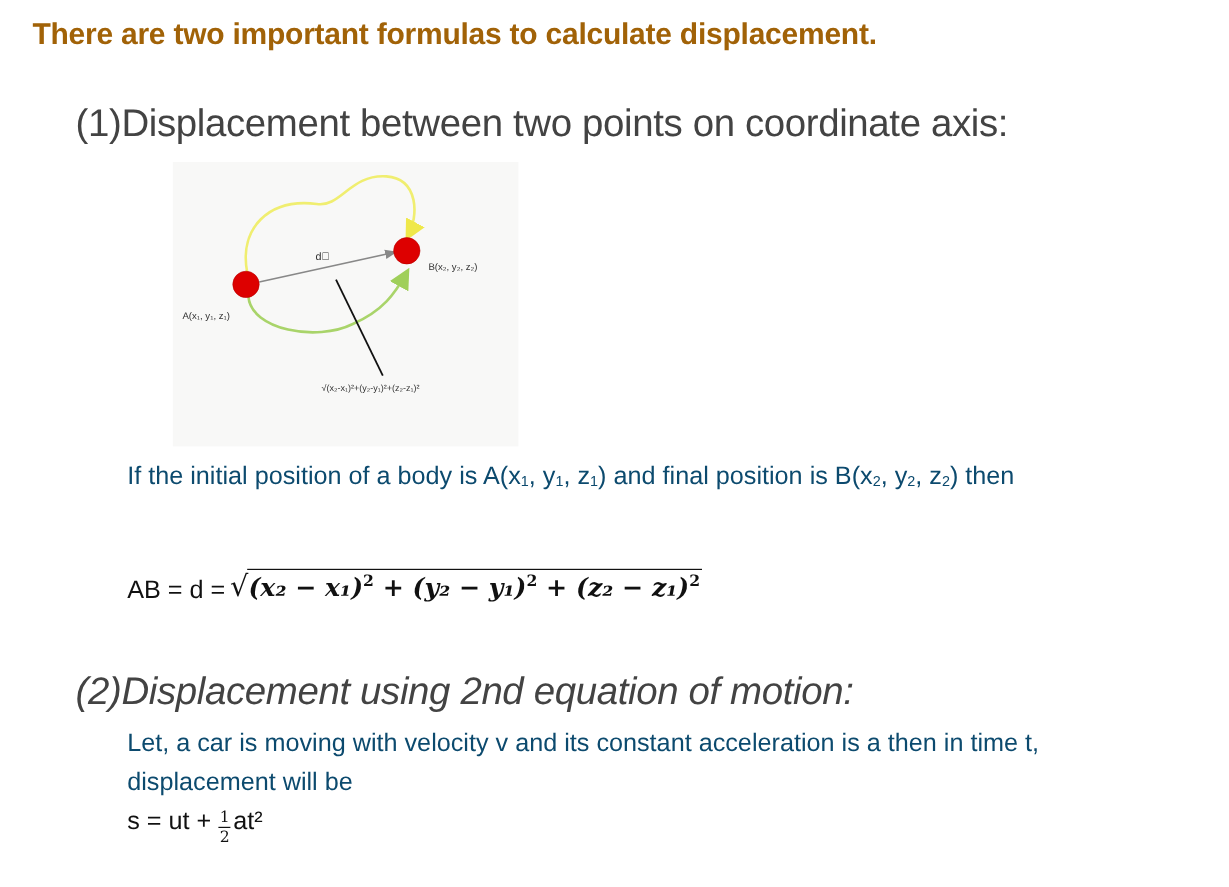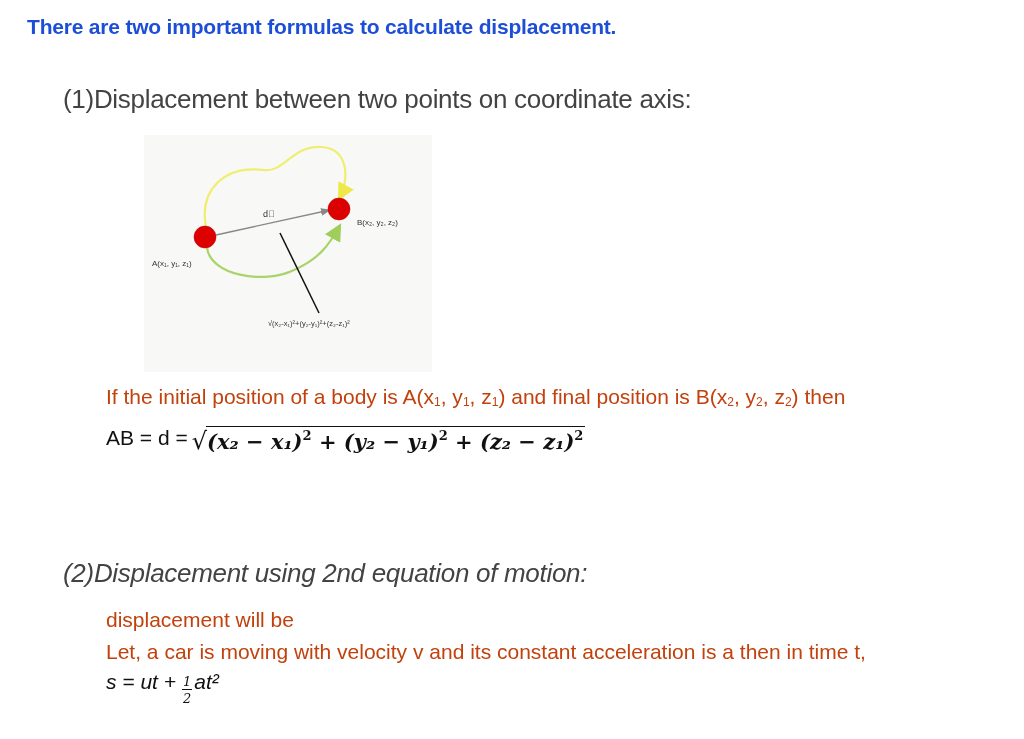--- a/index.html
+++ b/index.html
@@ -1,33 +1,33 @@
 <!DOCTYPE html>
 <html><head>
   <meta charset="utf-8">
   <style>
     html, body { margin: 0; padding: 0; background: #ffffff; }
     body { width: 1024px; height: 739px; position: relative; overflow: hidden; font-family: "Liberation Sans", sans-serif; color: #111; }
     .abs { position: absolute; white-space: nowrap; }
-    .intro { left: 27px; top: 15px; font-size: 21px; font-weight: bold; color: #1d4ed8; letter-spacing: -0.2px; }
-    .h2 { font-size: 26px; color: #434343; letter-spacing: -0.3px; }
+    .intro { left: 27px; top: 15px; font-size: 25px; font-weight: bold; color: #a16207; letter-spacing: -0.2px; }
+    .h2 { font-size: 32px; color: #434343; letter-spacing: -0.3px; }
     .sec1 { left: 63px; top: 84px; }
     .sec2 { left: 63px; top: 558px; font-style: italic; }
-    .para { font-size: 21px; color: #c2410c; line-height: 32px; }
+    .para { font-size: 21px; color: #0c4a6e; line-height: 32px; }
     .p1 { left: 106px; top: 381px; }
     .p2 { left: 106px; top: 604px; }
     sub.s { font-size: 12px; position: relative; top: 2px; vertical-align: baseline; }
-    .eq1 { left: 106px; top: 426px; font-size: 21px; display: flex; }
+    .eq1 { left: 106px; top: 474px; font-size: 21px; display: flex; align-items: center; }
     .mathexpr { font-family: "DejaVu Serif", serif; font-style: italic; font-size: 21px; font-weight: bold; }
     .math-up { font-family: "DejaVu Serif", serif; font-style: normal; }
     .sqrt-wrap { display: inline-flex; align-items: stretch; margin-left: 4px; }
     .sqrt-sign { font-family: "DejaVu Serif", serif; font-size: 24px; line-height: 30px; margin-right: -1px; }
     .sqrt-body { border-top: 1.5px solid #111; padding: 0 2px 0 1px; line-height: 30px; }
     .sup { font-size: 13px; position: relative; top: -9px; font-style: normal; }
-    .eq2 { left: 106px; top: 670px; font-size: 21px; display: flex; align-items: flex-start; font-style: italic; }
+    .eq2 { left: 106px; top: 670px; font-size: 21px; display: flex; align-items: center; }
     .frac { display: inline-flex; flex-direction: column; align-items: center; margin: 0 2px 0 6px; font-family: "DejaVu Serif", serif; font-size: 13px; line-height: 13px; position: relative; top: 5px; }
     .frac .num { padding: 0 1px 1px; border-bottom: 1px solid #111; }
     .frac .den { padding-top: 2px; }
     .diagram { left: 144px; top: 135px; width: 288px; height: 237px; background: #f8f8f7; }
     .diagram svg { display: block; }
     .dlabel { font-family: "Liberation Sans", sans-serif; font-size: 8px; fill: #333; }
   </style>
 </head>
 <body>
 
@@ -76,22 +76,22 @@
   <span>AB = d =</span>
   <span class="sqrt-wrap">
     <span class="sqrt-sign">√</span>
     <span class="sqrt-body mathexpr"><span>(x₂ − x₁)</span><span class="sup">2</span><span class="math-up"> + </span><span>(y₂ − y₁)</span><span class="sup">2</span><span class="math-up"> + </span><span>(z₂ − z₁)</span><span class="sup">2</span></span>
   </span>
 </div>
 
 <div class="abs h2 sec2">(2)Displacement using 2nd equation of motion:</div>
 
 <div class="abs para p2">
+  <div>Let, a car is moving with velocity v and its constant acceleration is a then in time t,</div>
   <div>displacement will be</div>
-  <div>Let, a car is moving with velocity v and its constant acceleration is a then in time t,</div>
 </div>
 
 <div class="abs eq2">
   <span>s = ut +</span>
   <span class="frac">
     <span class="num">1</span>
     <span class="den">2</span>
   </span>
   <span>at²</span>
 </div>

